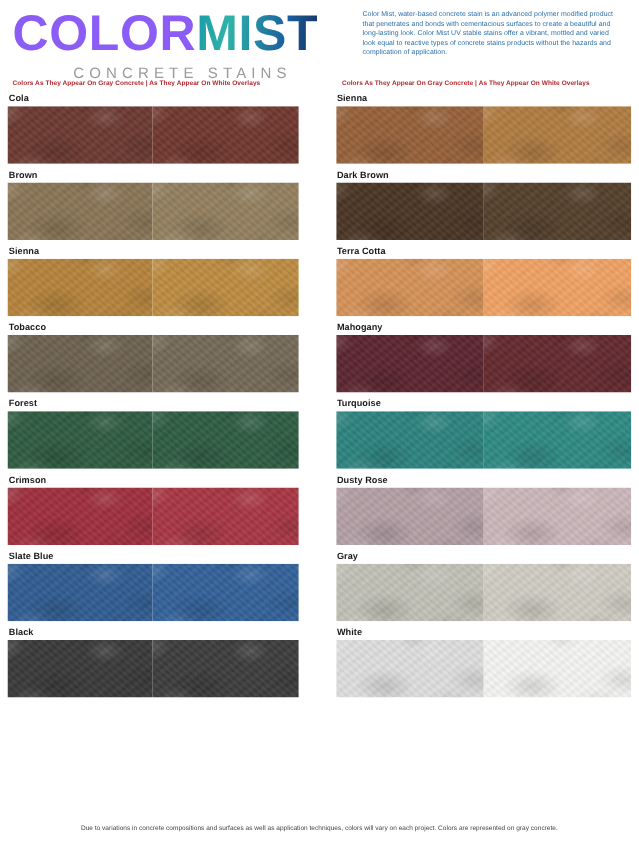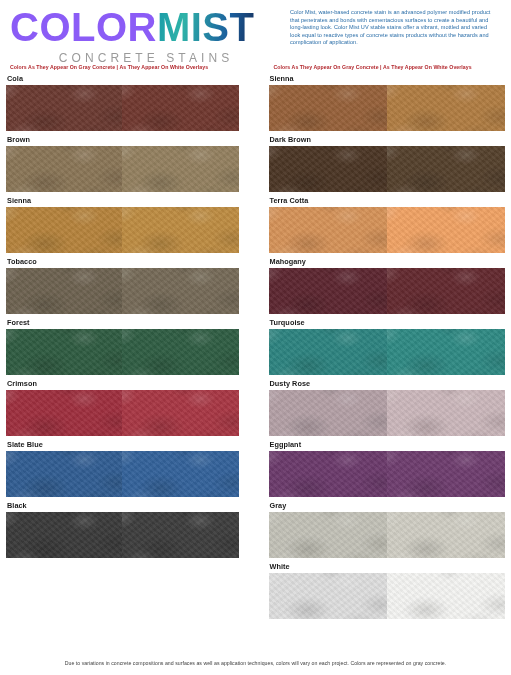--- a/index.html
+++ b/index.html
@@ -290,27 +290,20 @@
           </div>
         </div>
         <div class="swatch-row">
           <div class="swatch-label">Dusty Rose</div>
           <div class="swatch">
             <div class="swatch-half gray" style="background: rgb(179, 160, 166);"></div>
             <div class="swatch-half white" style="background: rgb(203, 183, 187);"></div>
           </div>
         </div>
         <div class="swatch-row">
-          <div class="swatch-label">Eggplant</div>
-          <div class="swatch">
-            <div class="swatch-half gray" style="background: rgb(107, 58, 107);"></div>
-            <div class="swatch-half white" style="background: rgb(110, 61, 110);"></div>
-          </div>
-        </div>
-        <div class="swatch-row">
           <div class="swatch-label">Gray</div>
           <div class="swatch">
             <div class="swatch-half gray" style="background: rgb(194, 193, 183);"></div>
             <div class="swatch-half white" style="background: rgb(207, 205, 195);"></div>
           </div>
         </div>
         <div class="swatch-row">
           <div class="swatch-label">White</div>
           <div class="swatch">
             <div class="swatch-half gray" style="background: rgb(222, 222, 222);"></div>

